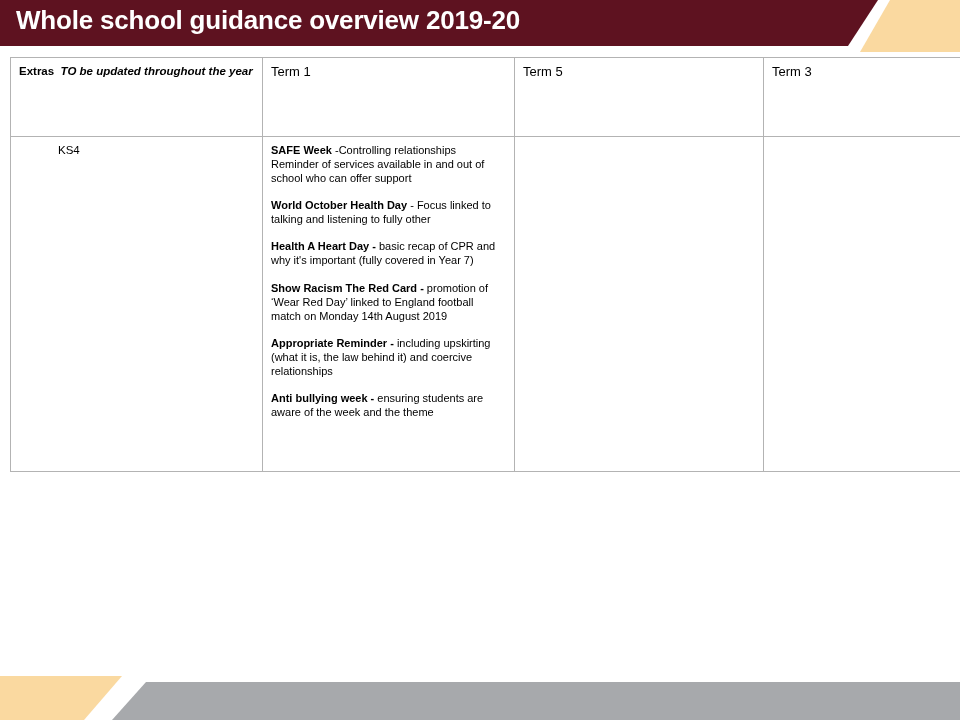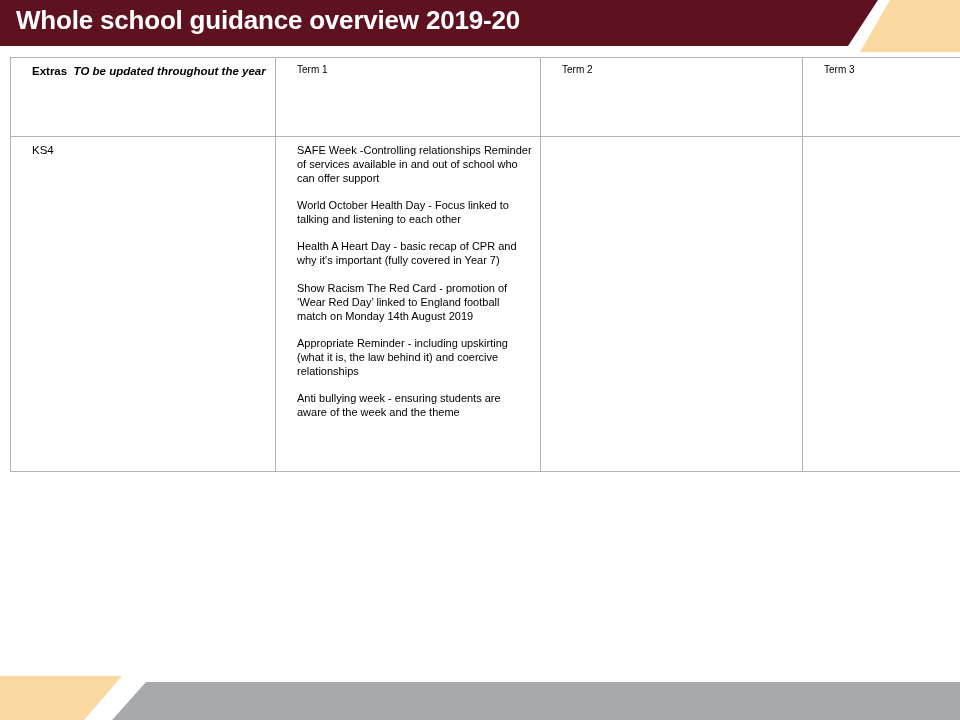--- a/index.html
+++ b/index.html
@@ -42,21 +42,21 @@
     position: absolute;
     left: 10px;
     top: 57px;
     width: 940px;
     border-collapse: collapse;
     table-layout: fixed;
   }
   #guidance-table td {
     border: 1px solid #b3b3b3;
     vertical-align: top;
-    padding: 6px 8px 6px 21px;
+    padding: 6px 8px 6px 8px;
     font-size: 11px;
     color: #000000;
     line-height: 1.28;
   }
   #guidance-table td.col-extras  { width: 235px; }
   #guidance-table td.col-term1   { width: 235px; }
   #guidance-table td.col-term2   { width: 232px; }
   #guidance-table td.col-term3   { width: 238px; }
 
   .header-row td {
@@ -67,39 +67,40 @@
     line-height: 1.3;
   }
   .extras-head .lbl {
     font-weight: bold;
   }
   .extras-head .sub {
     font-weight: bold;
     font-style: italic;
   }
   .term-head {
-    font-size: 10px;
+    font-size: 13px;
   }
 
   .body-row td {
     height: 322px;
   }
   .ks-label {
     font-size: 11.5px;
+    margin-left: 39px;
   }
 
   
   .entry {
     margin: 0 0 13px 0;
   }
   .entry:last-child {
     margin-bottom: 12px;
   }
   .entry .ttl {
-    font-weight: normal;
+    font-weight: bold;
   }
 
   
   #footer-banner {
     position: absolute;
     left: 0;
     bottom: 0;
     width: 960px;
     height: 56px;
   }
@@ -124,35 +125,35 @@
       <td class="col-extras">
         <div class="extras-head">
           <span class="lbl">Extras</span>
           <span>&nbsp;</span><span class="sub">TO be updated throughout the year</span>
         </div>
       </td>
       <td class="col-term1">
         <div class="term-head">Term 1</div>
       </td>
       <td class="col-term2">
-        <div class="term-head">Term 2</div>
+        <div class="term-head">Term 5</div>
       </td>
       <td class="col-term3">
         <div class="term-head">Term 3</div>
       </td>
     </tr>
 
     <tr class="body-row">
       <td class="col-extras">
         <div class="ks-label">KS4</div>
       </td>
       <td class="col-term1">
         <div id="term1-entries">
             <p class="entry"><span class="ttl">SAFE Week</span><span> -Controlling relationships Reminder of services available in and out of school who can offer support</span></p>
-            <p class="entry"><span class="ttl">World October Health Day</span><span> - Focus linked to talking and listening to each other</span></p>
+            <p class="entry"><span class="ttl">World October Health Day</span><span> - Focus linked to talking and listening to fully other</span></p>
             <p class="entry"><span class="ttl">Health A Heart Day -</span><span> basic recap of CPR and why it's important (fully covered in Year 7)</span></p>
             <p class="entry"><span class="ttl">Show Racism The Red Card -</span><span> promotion of ‘Wear Red Day’ linked to England football match on Monday 14th August 2019</span></p>
             <p class="entry"><span class="ttl">Appropriate Reminder -</span><span> including upskirting (what it is, the law behind it) and coercive relationships</span></p>
             <p class="entry"><span class="ttl">Anti bullying week -</span><span> ensuring students are aware of the week and the theme</span></p>
           </div>
       </td>
       <td class="col-term2">
         <div id="term2-entries"></div>
       </td>
       <td class="col-term3">

